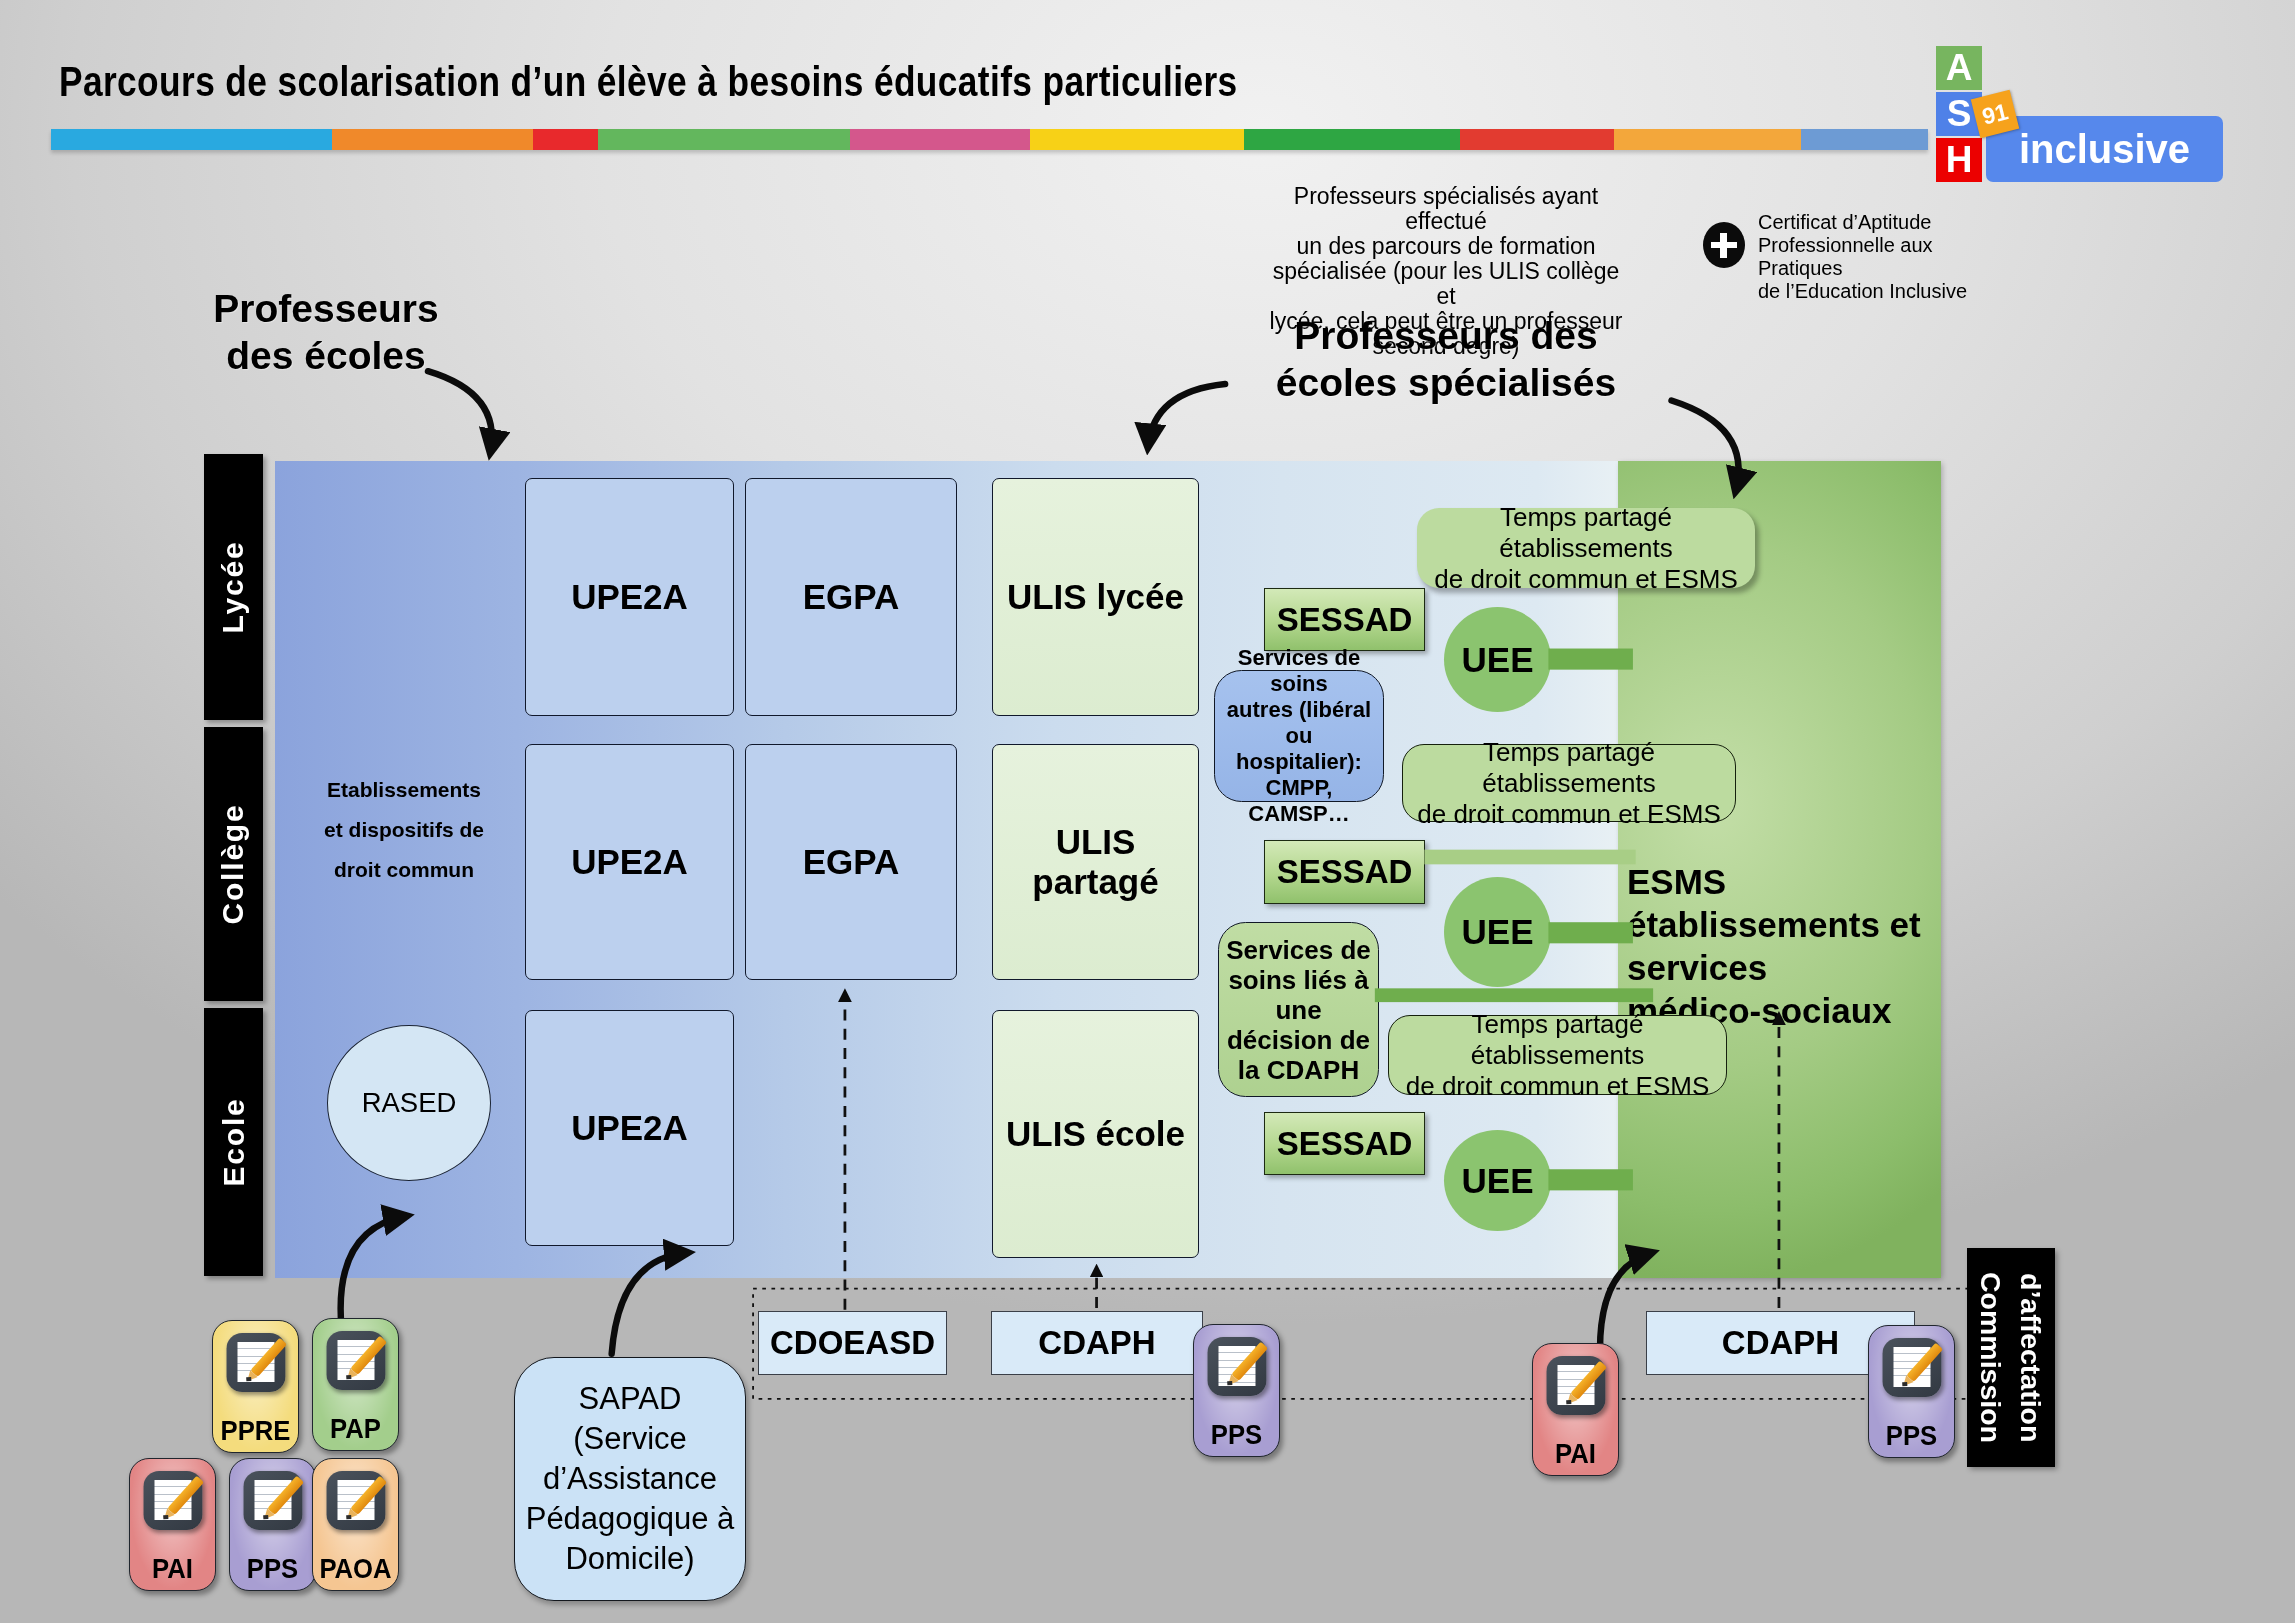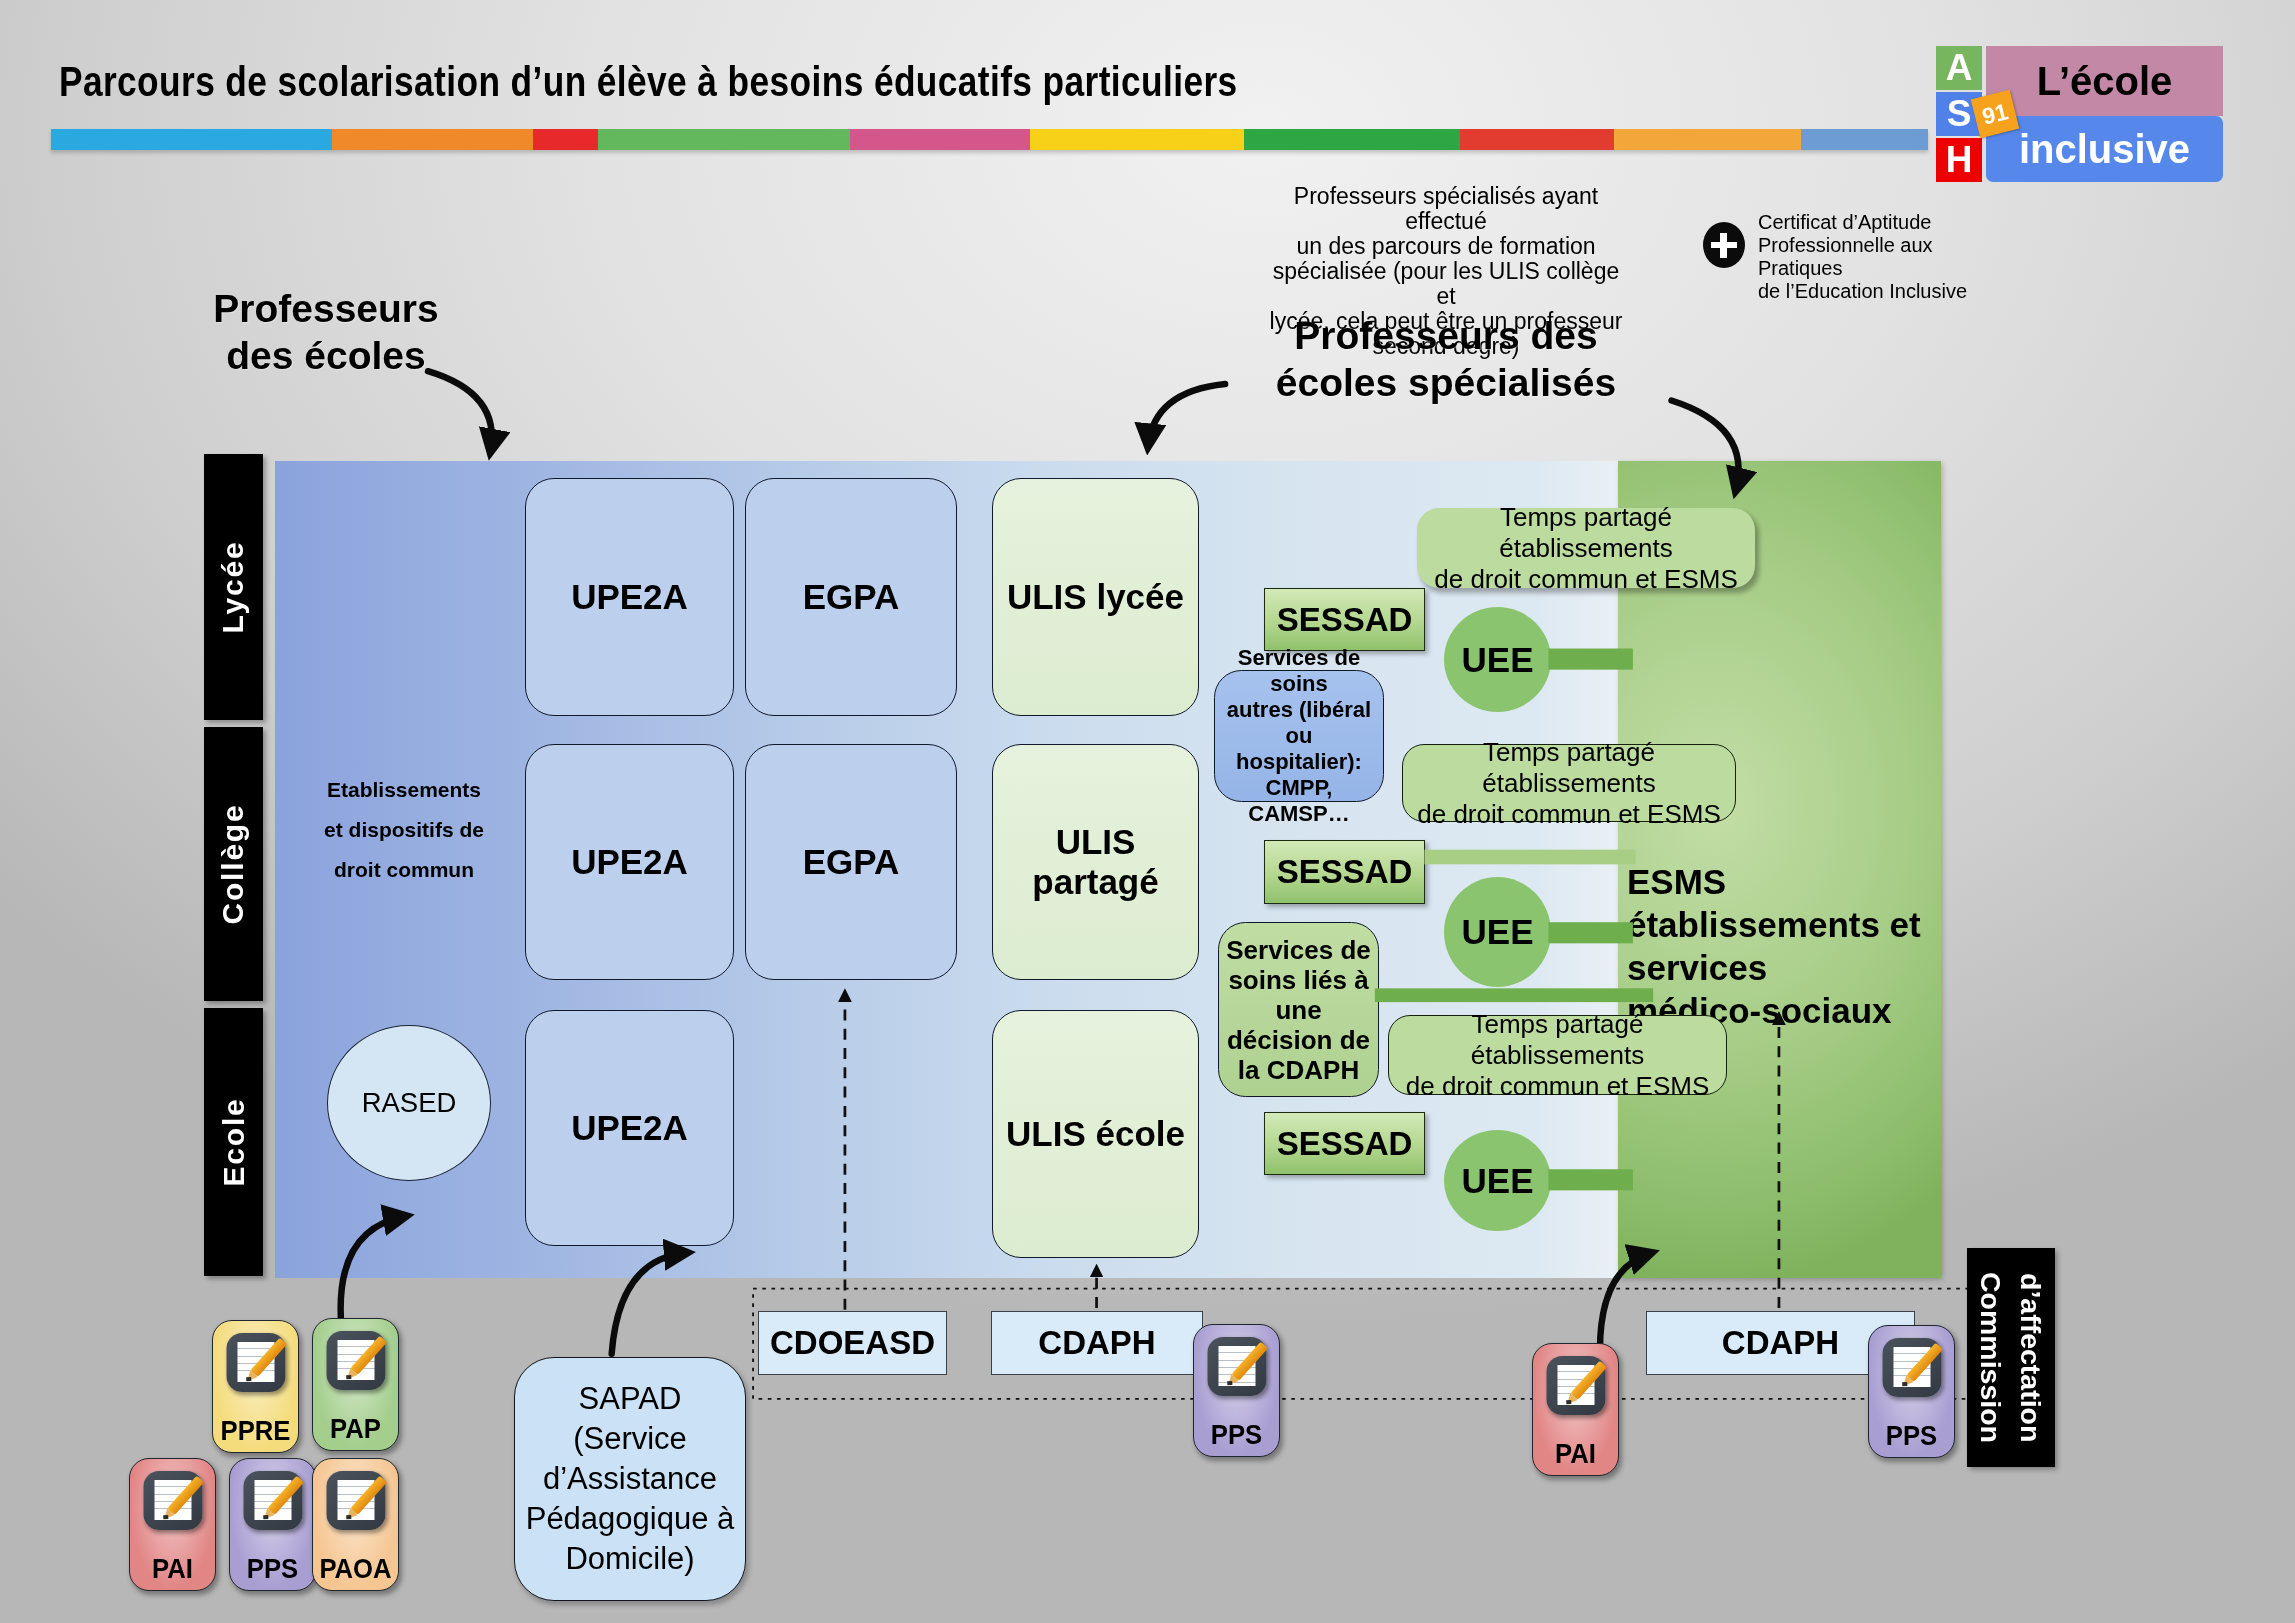--- a/index.html
+++ b/index.html
@@ -43,21 +43,21 @@
     background:linear-gradient(90deg,#8ba3dc 0%,#9db4e2 18%,#b5cae8 38%,#cbdcee 58%,#d6e4f0 75%,#dde9f2 94%,#e8f0f4 100%);}
   .zone-green{left:1618px;top:461px;width:323px;height:817px;
     background:radial-gradient(ellipse 386px 478px at 30% 42%, #c3dea7 0%, #a4cb84 55%, #8cbd6b 85%, #80b25e 100%);
     box-shadow:1.8px 1.8px 5.5px rgba(0,0,0,.25);}
 
   .label-dc{left:271px;top:770px;width:266px;text-align:center;font-weight:bold;font-size:21px;line-height:40px;}
   .label-esms{left:1627px;top:860px;width:309px;text-align:left;font-weight:bold;font-size:35px;line-height:43px;}
 
   
   .bx{border:1.8px solid #10182b;display:flex;align-items:center;justify-content:center;text-align:center;}
-  .bx.rr{border-radius:29px;}
+  .bx.rr{border-radius:7px;}
   .blue-bx{background:#bcd0ee;}
   .green-bx{background:linear-gradient(180deg,#e6f2dd,#dcecd0);}
   .bx-label{font-weight:bold;font-size:35px;}
 
   .sessad{background:linear-gradient(180deg,#d3e9b8 0%,#b3d78e 55%,#90c16c 100%);border:1.8px solid #1c2a12;box-shadow:2.8px 2.8px 4.6px rgba(0,0,0,.3);display:flex;align-items:center;justify-content:center;font-weight:bold;font-size:33px;}
   .uee{background:#8bc46f;border-radius:50%;display:flex;align-items:center;justify-content:center;font-weight:bold;font-size:35px;}
   .tp{background:#bcdb9f;border-radius:22px;display:flex;align-items:center;justify-content:center;text-align:center;font-size:26px;line-height:31px;}
   .tp.bordered{border:1.8px solid #15200d;}
   .tp.shadow{box-shadow:3.7px 4.6px 5.5px rgba(0,0,0,.3);}
   .soins{border:1.8px solid #101826;border-radius:27.5px;display:flex;align-items:center;justify-content:center;text-align:center;font-weight:bold;}
@@ -101,21 +101,20 @@
       <div class="seg" style="background-color: rgb(46, 166, 67); width: 216px;"></div>
       <div class="seg" style="background-color: rgb(226, 59, 48); width: 154px;"></div>
       <div class="seg" style="background-color: rgb(243, 167, 59); width: 187px;"></div>
       <div class="seg" style="background-color: rgb(109, 155, 212); width: 127px;"></div>
     </div>
 
   <div class="abs logo">
     <div class="sq" style="top: 0px; background-color: rgb(119, 181, 95);">A</div>
     <div class="sq" style="top: 46px; background-color: rgb(79, 129, 232);">S</div>
     <div class="sq" style="top: 92px; background-color: rgb(236, 0, 0);">H</div>
-    <div class="blk blk1" style="background-color: rgb(194, 136, 166);">L’école</div>
     <div class="blk blk2" style="background-color: rgb(86, 136, 236);">inclusive</div>
     <div class="badge" style="background-color: rgb(246, 162, 28);">91</div>
   </div>
 
   <div class="abs note-spec ml">Professeurs spécialisés ayant effectué
 un des parcours de formation
 spécialisée (pour les ULIS collège et
 lycée, cela peut être un professeur
 second degré)</div>
   <div class="abs plus"></div>

